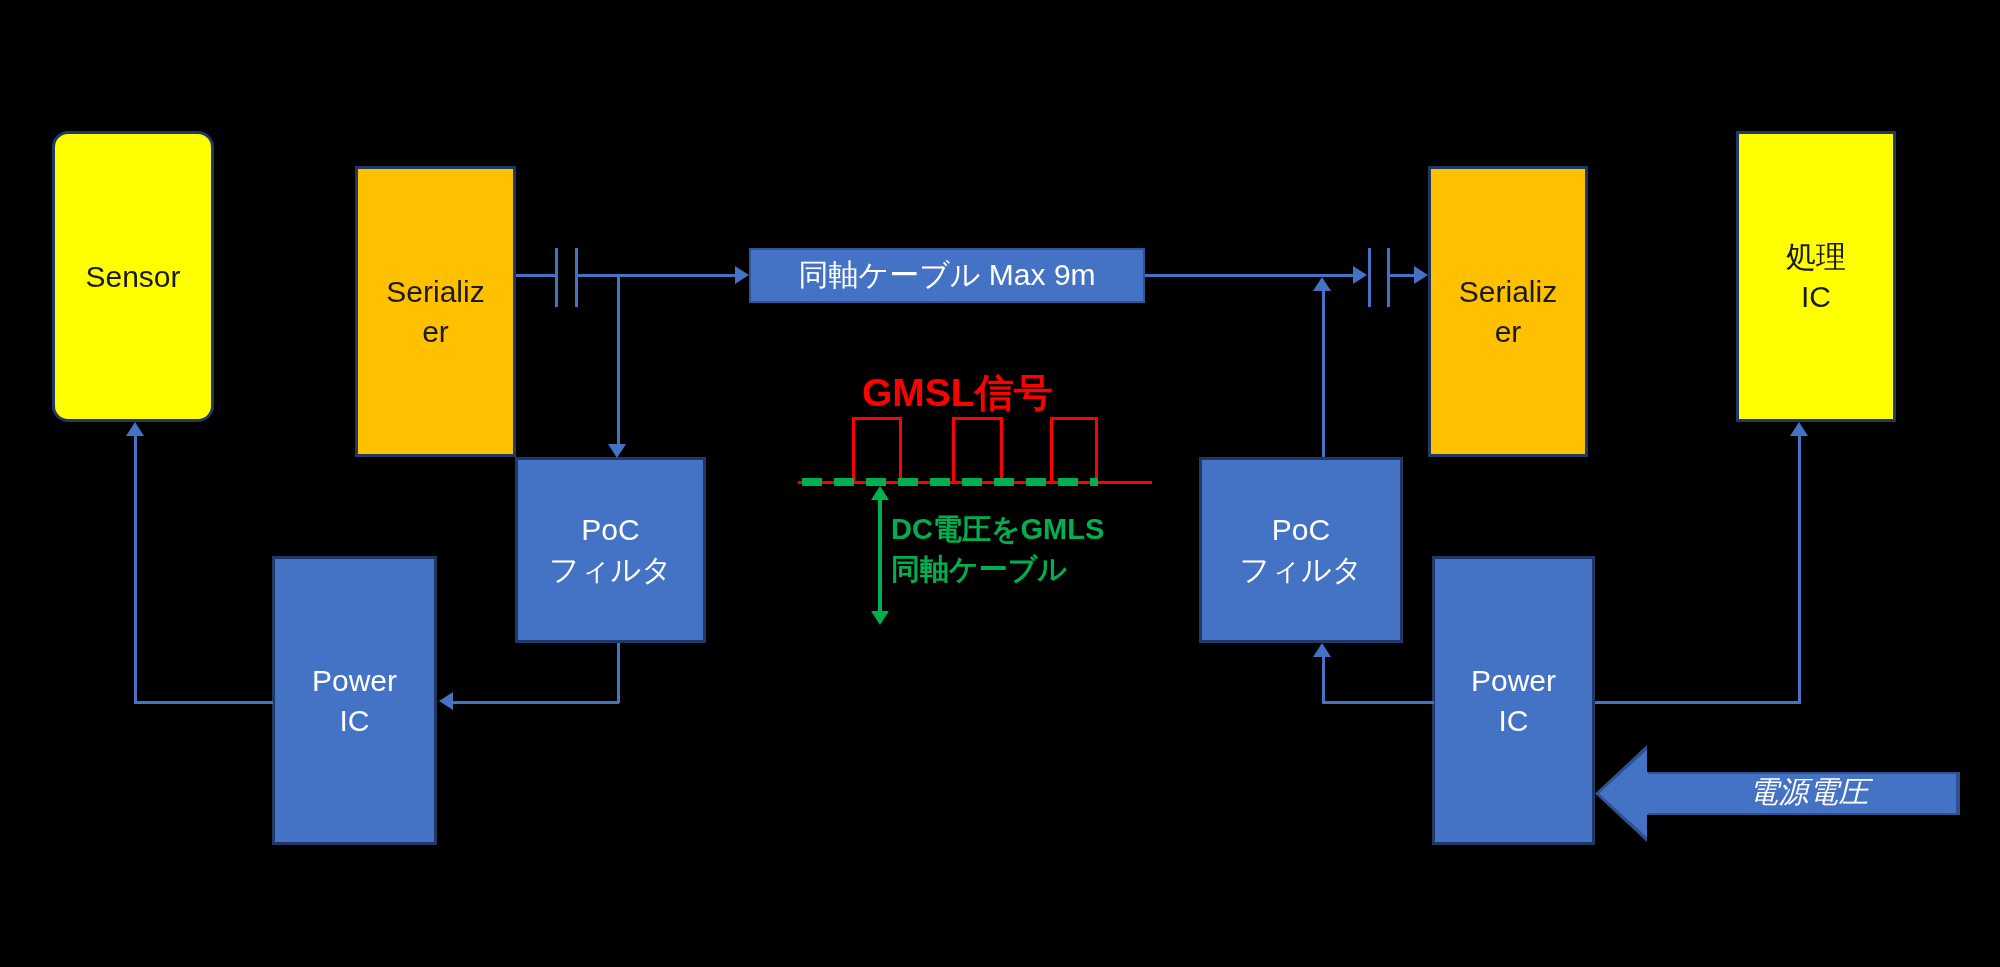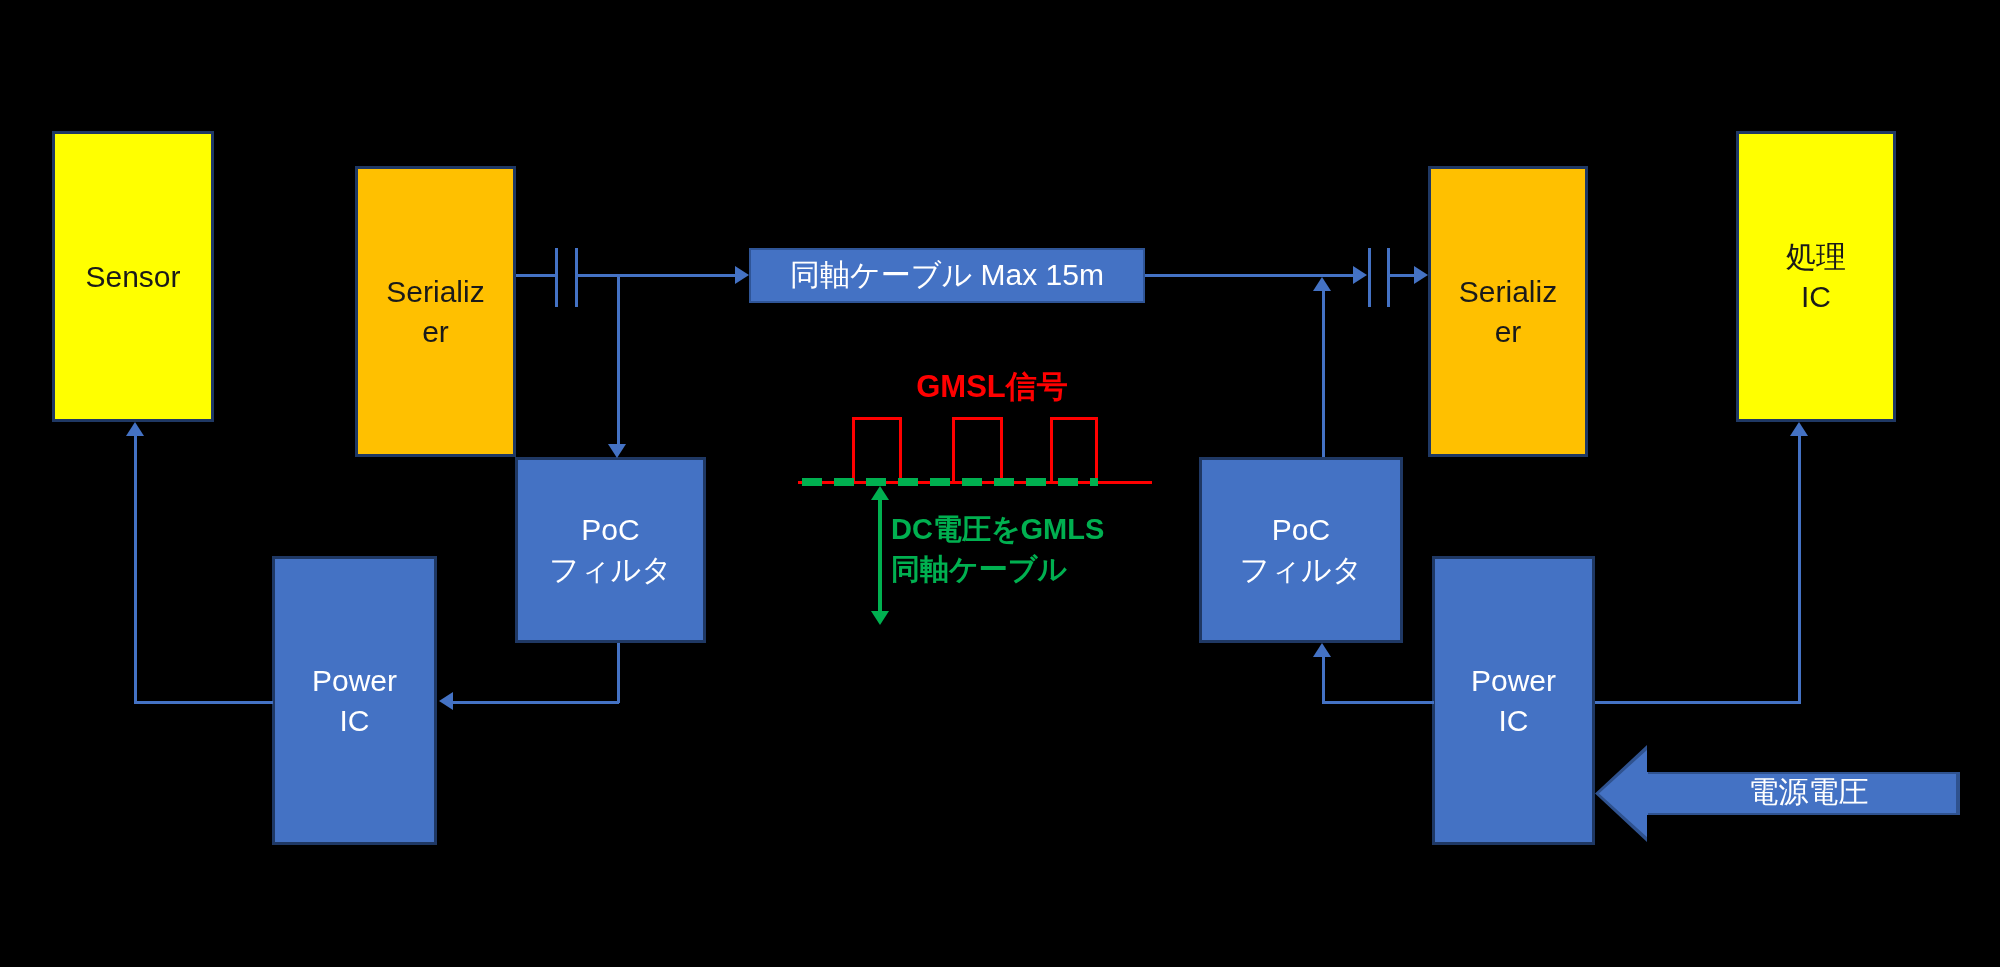--- a/index.html
+++ b/index.html
@@ -42,46 +42,47 @@
   .tri-l{border-top:9px solid transparent;border-bottom:9px solid transparent;border-right:14px solid var(--blue);}
   .tri-u{border-left:9px solid transparent;border-right:9px solid transparent;border-bottom:14px solid var(--blue);}
   .tri-d{border-left:9px solid transparent;border-right:9px solid transparent;border-top:14px solid var(--blue);}
 
   .pulse{position:absolute;border:3px solid var(--red);border-bottom:none;background:transparent;}
   .baseline{position:absolute;background:var(--red);}
   .dashes{
     position:absolute;
     background:repeating-linear-gradient(90deg,var(--green) 0 20px,transparent 20px 32px);
   }
-  .gmsl-title{position:absolute;color:var(--red);font-weight:bold;font-size:31px;text-align:center;}
+  .gmsl-title{position:absolute;color:var(--red);font-weight:bold;font-size:39px;}
   .green-note{position:absolute;color:var(--green);font-weight:bold;font-size:29px;line-height:40px;white-space:pre-line;}
   .gwire{position:absolute;background:var(--green);}
   .gtri-u{position:absolute;width:0;height:0;border-left:9px solid transparent;border-right:9px solid transparent;border-bottom:14px solid var(--green);}
   .gtri-d{position:absolute;width:0;height:0;border-left:9px solid transparent;border-right:9px solid transparent;border-top:14px solid var(--green);}
 
   .block-arrow-outer{
     position:absolute;left:1595px;top:745px;width:365px;height:97px;background:var(--arrow-border);
     clip-path:polygon(0 50%,52px 0,52px 27px,100% 27px,100% 70px,52px 70px,52px 100%);
+    font-style:italic;
   }
   .block-arrow-inner{
     position:absolute;left:4px;top:4px;width:357px;height:89px;background:var(--blue);
     clip-path:polygon(0 50%,49px 0,49px 25px,100% 25px,100% 64px,49px 64px,49px 100%);
   }
   .block-arrow-label{
     position:absolute;left:70px;right:8px;top:25px;height:45px;
     display:flex;align-items:center;justify-content:center;
     color:var(--white);font-size:30px;white-space:nowrap;
   }
 </style>
 </head>
 <body>
 
 <div class="stage">
 
-  <div class="box yellow" style="left:52px;top:131px;width:162px;height:291px;">
+  <div class="box yellow" style="left:52px;top:131px;width:162px;height:291px;border-radius:16px;">
     <span>Sensor</span>
   </div>
 
   <div class="box orange" style="left:355px;top:131px;width:161px;height:291px;">
     <span>Serializ
 er</span>
   </div>
 
   <div class="box orange" style="left:1428px;top:131px;width:160px;height:291px;">
     <span>Serializ
@@ -107,21 +108,21 @@
     <span>Power
 IC</span>
   </div>
 
   <div class="box blue" style="left:1432px;top:556px;width:163px;height:289px;">
     <span>Power
 IC</span>
   </div>
 
   <div class="cable-box" style="left:749px;top:248px;width:396px;height:55px;">
-    <span>同軸ケーブル Max 15m</span>
+    <span>同軸ケーブル Max 9m</span>
   </div>
 
   <div class="wire" style="left:516px;top:274px;width:40px;height:3px;"></div>
   <div class="plate" style="left:555px;top:248px;width:3px;height:59px;"></div>
   <div class="plate" style="left:575px;top:248px;width:3px;height:59px;"></div>
   <div class="wire" style="left:578px;top:274px;width:157px;height:3px;"></div>
   <div class="tri tri-r" style="left:735px;top:266px;"></div>
 
   <div class="wire" style="left:617px;top:276px;width:3px;height:168px;"></div>
   <div class="tri tri-d" style="left:608px;top:444px;"></div>

